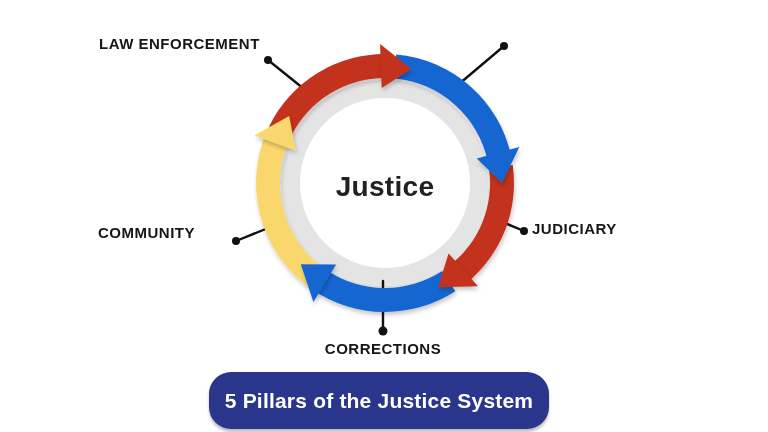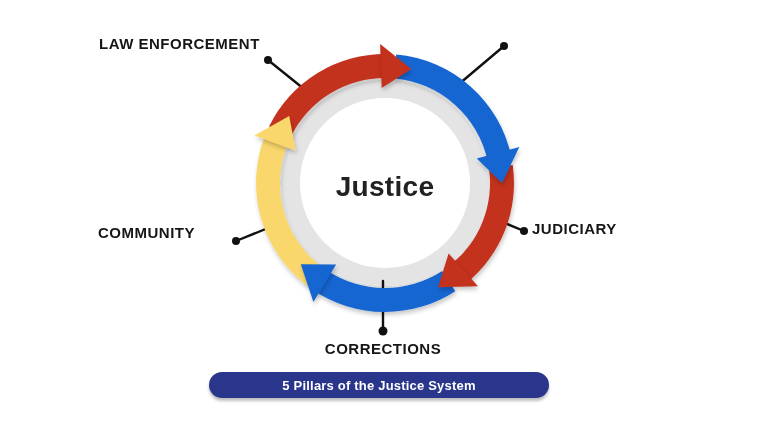--- a/index.html
+++ b/index.html
@@ -57,28 +57,28 @@
   #lbl-law  { left: 99px;  top: 35px; }
   #lbl-pros { left: 514px; top: 37px; }
   #lbl-jud  { left: 532px; top: 220px; }
   #lbl-comm { left: 98px;  top: 224px; }
   #lbl-corr { left: 383px; top: 340px; transform: translateX(-50%); }
   .banner {
     position: absolute;
     left: 209px;
     top: 372px;
     width: 340px;
-    height: 26px;
+    height: 57px;
     border-radius: 22px;
     background: var(--banner_bg, #29368C);
     color: var(--banner_fg, #fff);
     display: flex;
     align-items: center;
     justify-content: center;
-    font-size: 13px;
+    font-size: 21px;
     font-weight: 700;
     letter-spacing: 0.2px;
     box-shadow: 0 3px 3px rgba(0,0,0,0.25);
     white-space: nowrap;
   }
 </style>
 </head>
 <body>
 
 <div class="stage">

